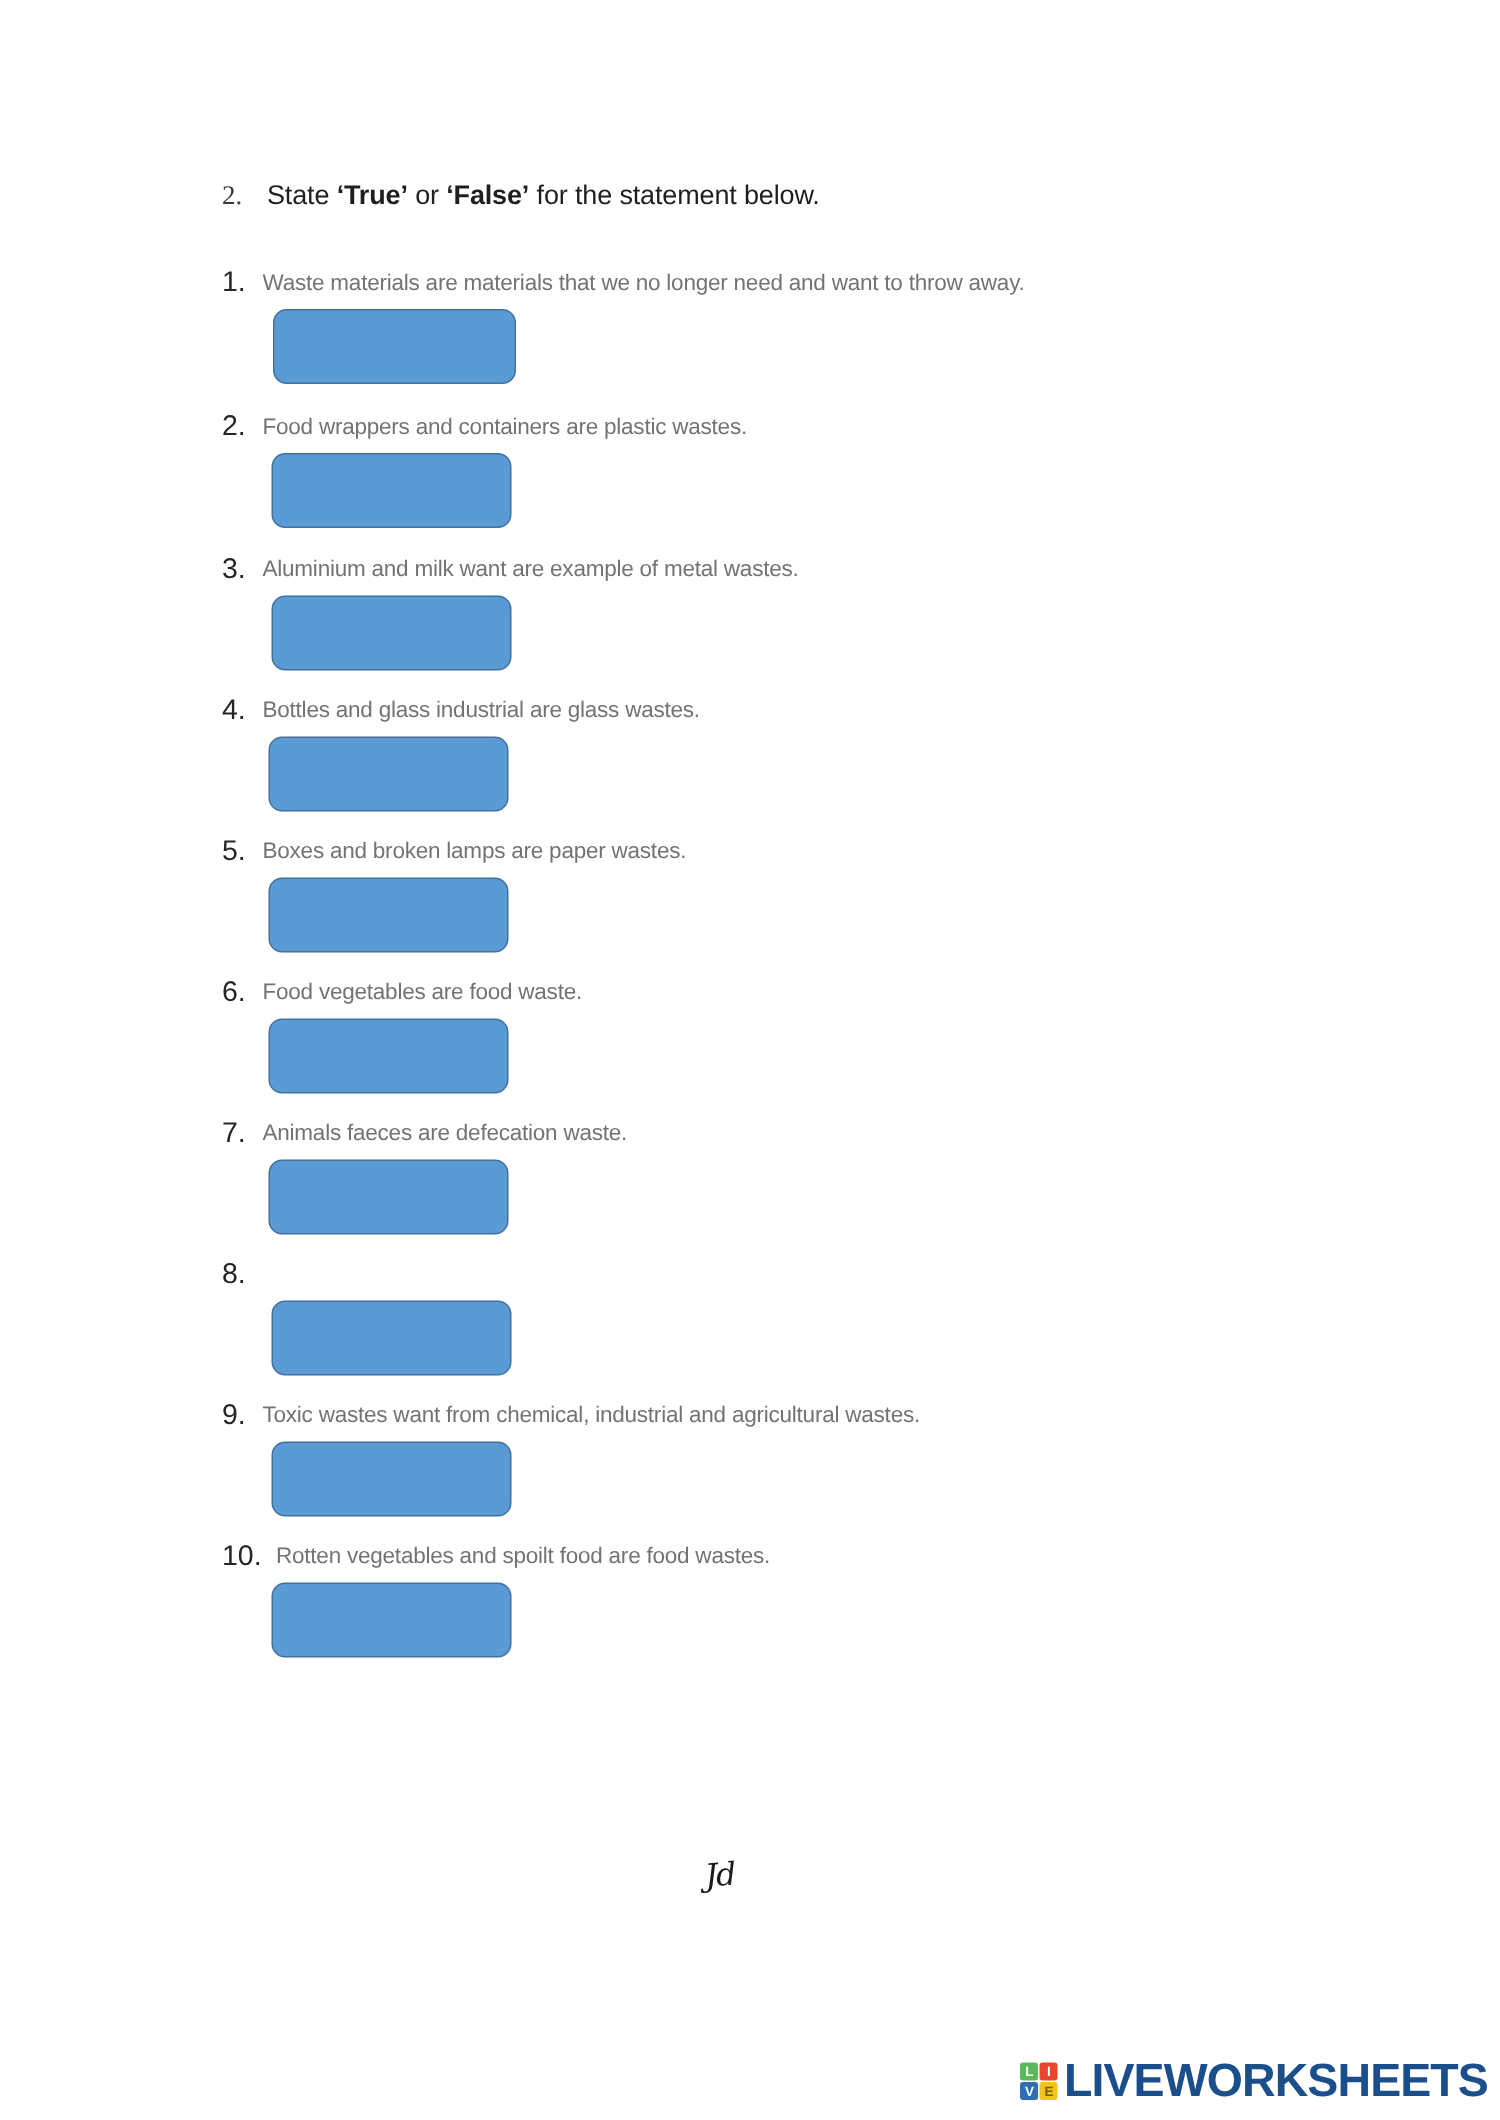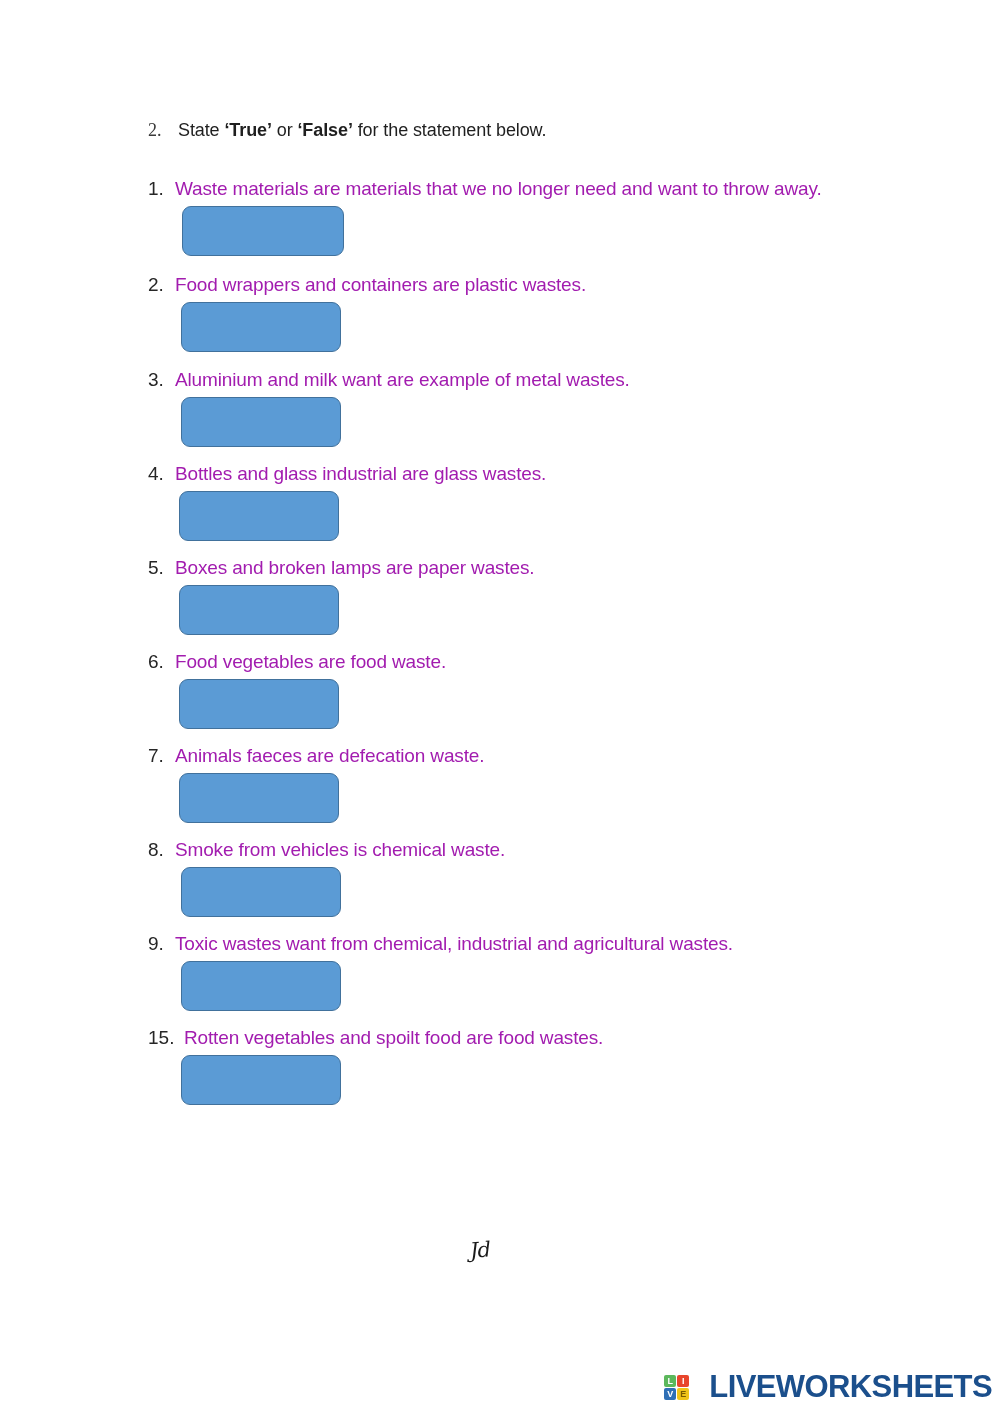--- a/index.html
+++ b/index.html
@@ -60,23 +60,23 @@
   }
   .qnum {
     flex: none;
     width: 27px;
     font-size: 19px;
     line-height: 26px;
     color: #262626;
     text-align: left;
   }
   .qtext {
-    font-size: 19px;
+    font-size: 15px;
     line-height: 26px;
-    color: #a21caf;
+    color: #737373;
     letter-spacing: -0.15px;
   }
 
   
   .answer-box {
     margin-top: 4px;
     margin-left: 34px;
     width: 160px;
     height: 50px;
     background: #5b9bd5;
@@ -159,21 +159,20 @@
   .lw-tile.t-l { background: #5cb85c; }
   .lw-tile.t-i { background: #e8452c; }
   .lw-tile.t-v { background: #2f6fb5; }
   .lw-tile.t-e { background: #f0c419; color: #7a5c00; }
   .lw-word {
     font-family: "Liberation Sans", sans-serif;
     font-size: 31px;
     font-weight: bold;
     color: #1b4f8c;
     letter-spacing: -0.6px;
-    margin-left: 16px;
   }
 </style>
 </head>
 <body>
 
 <div class="sheet">
 
   <div class="heading">
     <span class="heading-num">2.</span>
     <span class="heading-text"><span>State </span><b>‘True’</b><span> or </span><b>‘False’</b><span> for the statement below.</span></span>
@@ -233,36 +232,35 @@
       <div class="qline">
         <span class="qnum">7.</span>
         <span class="qtext">Animals faeces are defecation waste.</span>
       </div>
       <input class="answer-box" type="text" value="" style="">
     </div>
 
     <div class="qitem i8">
       <div class="qline">
         <span class="qnum">8.</span>
-        <span class="qtext">Smoke from vehicles is chemical waste.</span>
       </div>
       <input class="answer-box" type="text" value="" style="">
     </div>
 
     <div class="qitem i9">
       <div class="qline">
         <span class="qnum">9.</span>
         <span class="qtext">Toxic wastes want from chemical, industrial and agricultural wastes.</span>
       </div>
       <input class="answer-box" type="text" value="" style="">
     </div>
 
     <div class="qitem i10">
       <div class="qline">
-        <span class="qnum">15.</span>
+        <span class="qnum">10.</span>
         <span class="qtext">Rotten vegetables and spoilt food are food wastes.</span>
       </div>
       <input class="answer-box" type="text" value="" style="">
     </div>
 
   </div>
 
   <div class="signature">Jd</div>
 
   <div class="lw-logo">

